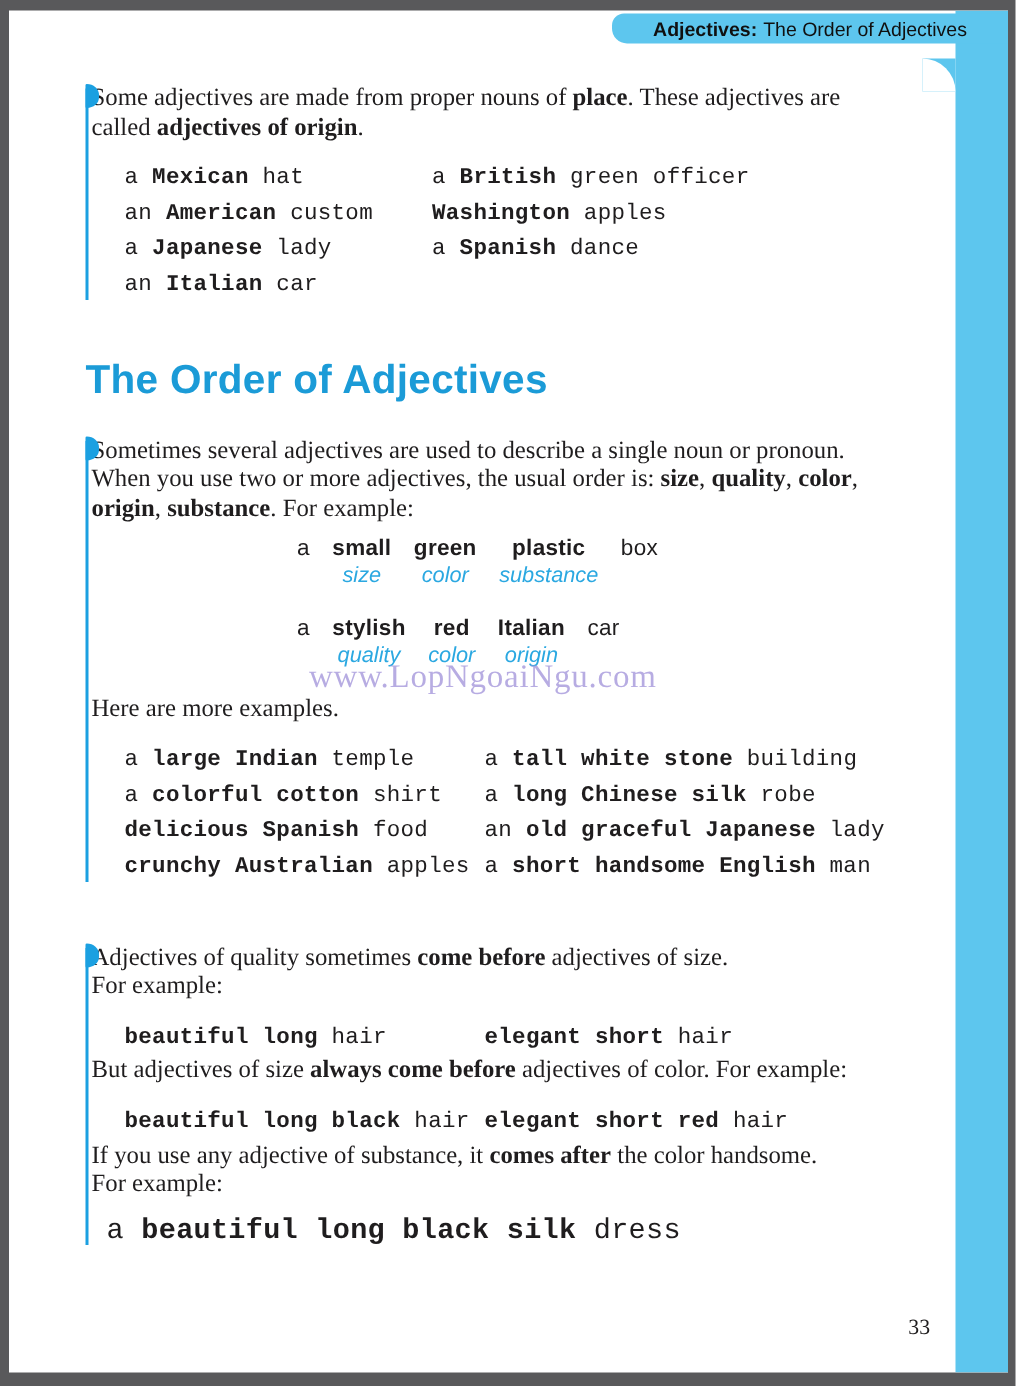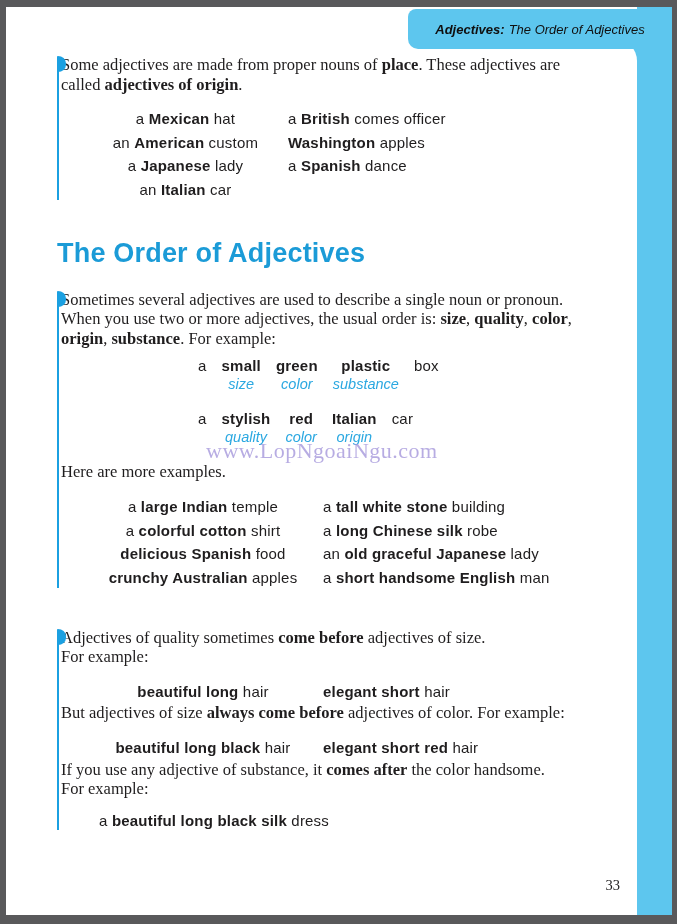--- a/index.html
+++ b/index.html
@@ -8,27 +8,26 @@
     background:#59595b;
     font-family:"Liberation Serif", serif;
     color:#1f1d1e;
   }
   .page{
     position:absolute;top:7px;left:6px;right:5px;bottom:9px;
     background:#ffffff;overflow:hidden;
   }
   
   .band{
-    position:absolute;top:2px;left:402px;right:0;height:40px;
+    position:absolute;top:2px;left:402px;right:0;height:20px;
     background:#5dc6ee;
     border-radius:8px 0 0 10px;
     display:flex;align-items:center;justify-content:center;
     font-family:"Liberation Sans", sans-serif;font-size:13px;color:#101010;
     z-index:3;
-    font-style:italic;
   }
   .band .bold{font-weight:700;margin-right:4px;}
   .sidebar{
     position:absolute;top:0;right:0;width:35px;bottom:0;
     background:#5dc6ee;z-index:2;
   }
   .corner{
     position:absolute;top:32px;right:35px;width:22px;height:22px;
     background:#5dc6ee;z-index:2;
   }
@@ -47,21 +46,21 @@
   }
   .block::after{
     content:'';position:absolute;left:0;top:1px;width:9px;height:16px;
     background:#1ba0e1;border-radius:1px 9px 9px 1px / 1px 8px 8px 1px;
   }
   p.serif{
     margin:0;font-size:16.5px;line-height:19.5px;max-width:565px;
   }
   .b{font-weight:700;}
   
-  .exlist{margin:13px 0 0 22px;font-family:Liberation Sans, sans-serif;text-align:center;}
+  .exlist{margin:13px 0 0 22px;font-family:Liberation Mono, monospace;}
   .exrow{display:flex;line-height:23.7px;font-size:15px;letter-spacing:.2px;}
   .exrow .cell{white-space:nowrap;}
   .w205 .cell:first-child{width:205px;}
   .w240 .cell:first-child{width:240px;}
   h1{
     margin:36px 0 22px 51px;
     font-family:"Liberation Sans", sans-serif;font-weight:700;
     font-size:27px;line-height:30px;color:#1b9bd7;letter-spacing:.2px;
   }
   
@@ -70,21 +69,21 @@
   .ordcol{display:flex;flex-direction:column;align-items:center;}
   .ordcol .w{font-size:15px;line-height:19px;letter-spacing:.2px;white-space:nowrap;}
   .ordcol.bold .w{font-weight:700;}
   .ordcol .lab{
     font-size:14.5px;line-height:18px;font-style:italic;color:#2ba8e1;white-space:nowrap;
   }
   .more{margin-top:13px;}
   .spacer38{height:38px;}
   .mt12{margin-top:12px;}
   .mt10{}
-  .single{margin:10px 0 0 38px;font-family:Liberation Sans, sans-serif;font-size:15px;line-height:23.7px;letter-spacing:.2px;}
+  .single{margin:10px 0 0 10px;font-family:Liberation Mono, monospace;font-size:19px;line-height:23.7px;letter-spacing:.2px;}
   
   .watermark{
     position:absolute;top:431px;left:200px;width:320px;z-index:4;
     text-align:left;font-family:"Liberation Serif", serif;
     font-size:22px;color:#a496db;opacity:.78;letter-spacing:.5px;
     pointer-events:none;
   }
   .pagenum{
     position:absolute;top:870px;right:52px;z-index:3;
     font-family:"Liberation Serif", serif;font-size:14.5px;color:#1f1d1e;
@@ -102,21 +101,21 @@
   <div class="sidebar"></div>
   <div class="corner"></div>
 
   <div class="content">
 
     <section class="block">
       <p class="serif"><span>Some adjectives are made from proper nouns of </span><span class="b">place</span><span>. These adjectives are called </span><span class="b">adjectives of origin</span><span>.</span></p>
       <div class="exlist">
         <div class="exrow w205">
           <span class="cell"><span>a </span><span class="b">Mexican</span><span> hat</span></span>
-          <span class="cell"><span>a </span><span class="b">British</span><span> comes officer</span></span>
+          <span class="cell"><span>a </span><span class="b">British</span><span> green officer</span></span>
         </div>
         <div class="exrow w205">
           <span class="cell"><span>an </span><span class="b">American</span><span> custom</span></span>
           <span class="cell"><span class="b">Washington</span><span> apples</span></span>
         </div>
         <div class="exrow w205">
           <span class="cell"><span>a </span><span class="b">Japanese</span><span> lady</span></span>
           <span class="cell"><span>a </span><span class="b">Spanish</span><span> dance</span></span>
         </div>
         <div class="exrow w205">

